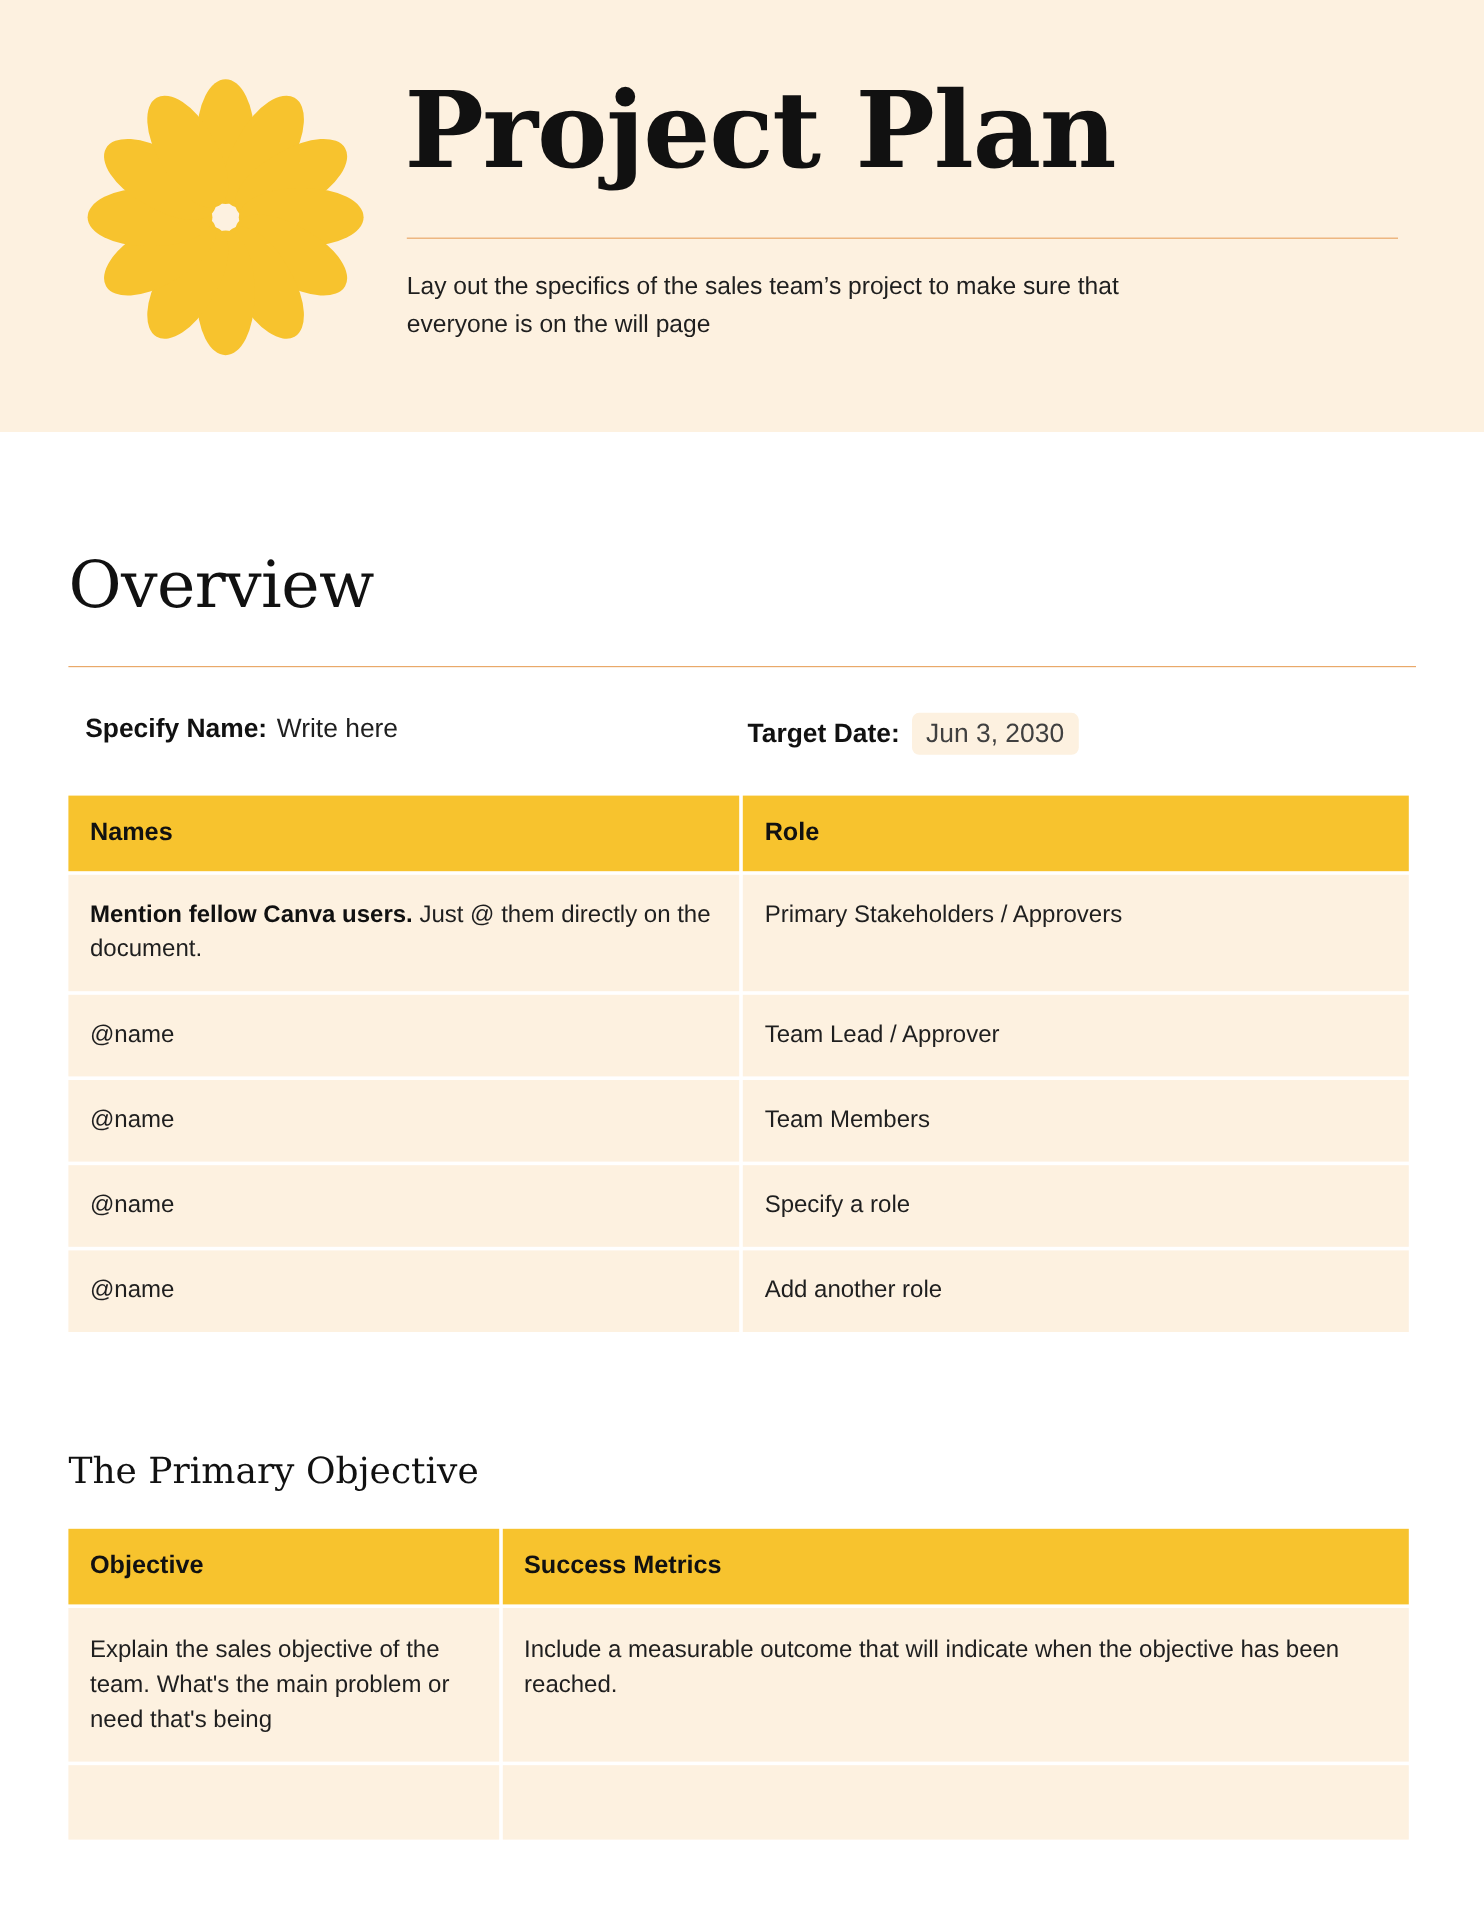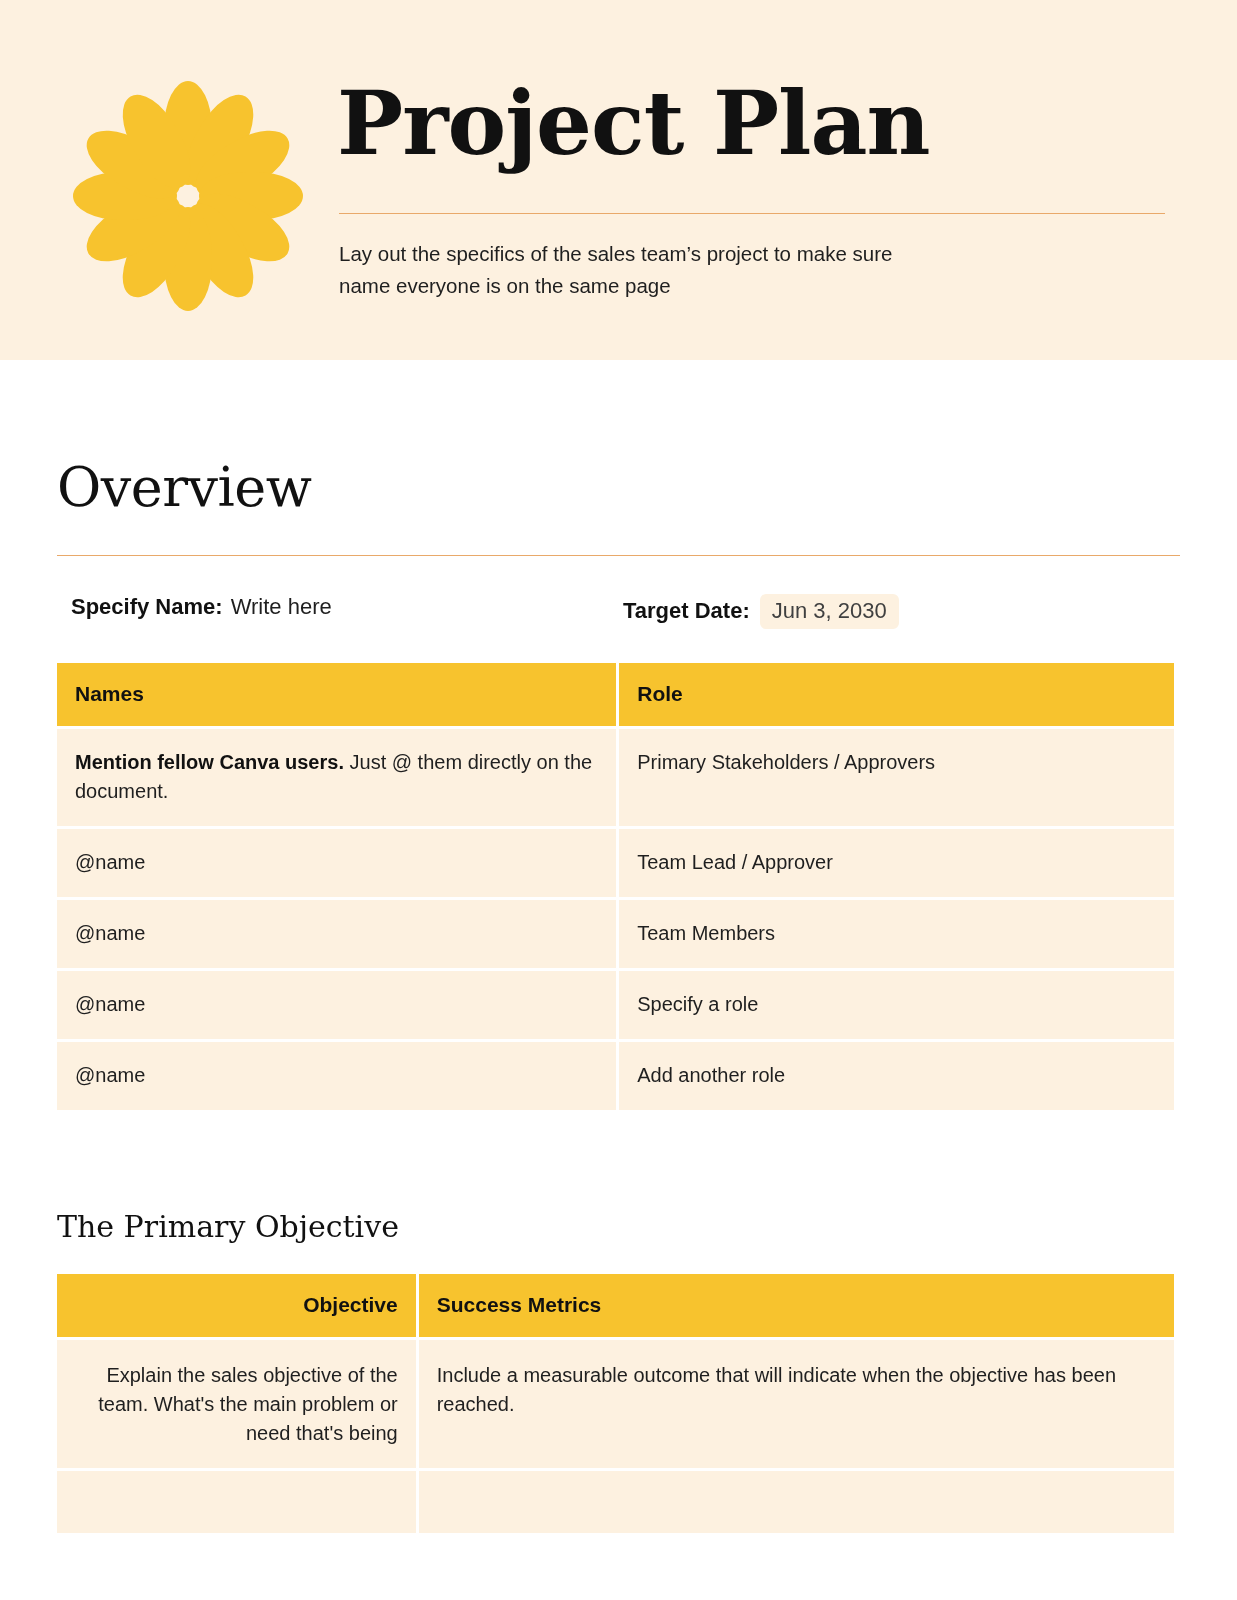--- a/index.html
+++ b/index.html
@@ -16,21 +16,21 @@
     overflow: hidden;
   }
 
   
   .header {
     background: #fdf1e0;
     height: 360px;
     position: relative;
     display: flex;
     align-items: flex-start;
-    padding: 73px 60px 0 60px;
+    padding: 58px 60px 0 60px;
   }
   .flower-wrap {
     width: 255px;
     flex: 0 0 255px;
     display: flex;
     justify-content: center;
     align-items: flex-start;
     padding-top: 8px;
   }
   .flower {
@@ -144,21 +144,21 @@
   td b { font-weight: bold; color: #111; }
 
   .subsection-title {
     font-family: "DejaVu Serif", serif;
     font-size: 30px;
     color: #111111;
     margin: 96px 0 0 0;
     font-weight: normal;
   }
   .tbl-objective { margin-top: 27px; }
-  .tbl-objective th:first-child, .tbl-objective td:first-child { width: 32.2%; text-align: right; }
+  .tbl-objective th:first-child, .tbl-objective td:first-child { width: 32.2%; }
   .tbl-objective td { padding-top: 21px; }
   .row-empty td { height: 62px; }
 </style>
 </head>
 <body>
 
 <div class="header">
   <div class="flower-wrap">
     <div class="flower">
       <div class="petal" style="transform: rotate(0deg) translateY(-63px);"></div>
@@ -171,21 +171,21 @@
       <div class="petal" style="transform: rotate(210deg) translateY(-63px);"></div>
       <div class="petal" style="transform: rotate(240deg) translateY(-63px);"></div>
       <div class="petal" style="transform: rotate(270deg) translateY(-63px);"></div>
       <div class="petal" style="transform: rotate(300deg) translateY(-63px);"></div>
       <div class="petal" style="transform: rotate(330deg) translateY(-63px);"></div>
     </div>
   </div>
   <div class="header-text">
     <h1 class="title">Project Plan</h1>
     <hr class="title-rule">
-    <p class="subtitle">Lay out the specifics of the sales team’s project to make sure name everyone is on the same page</p>
+    <p class="subtitle">Lay out the specifics of the sales team’s project to make sure that everyone is on the will page</p>
   </div>
 </div>
 
 <div class="body-wrap">
 
   <h2 class="section-title">Overview</h2>
   <hr class="section-rule">
 
   <div class="meta-row">
     <div class="meta-item first">

